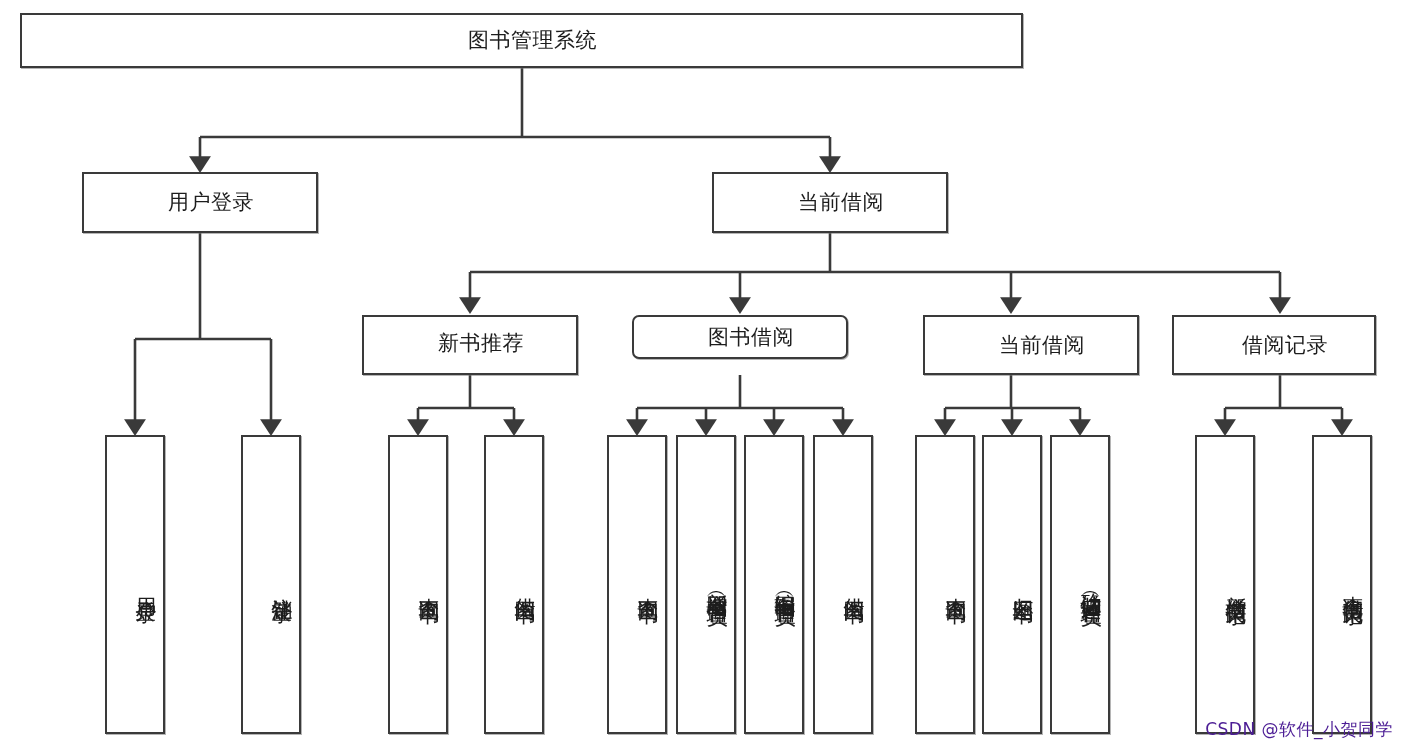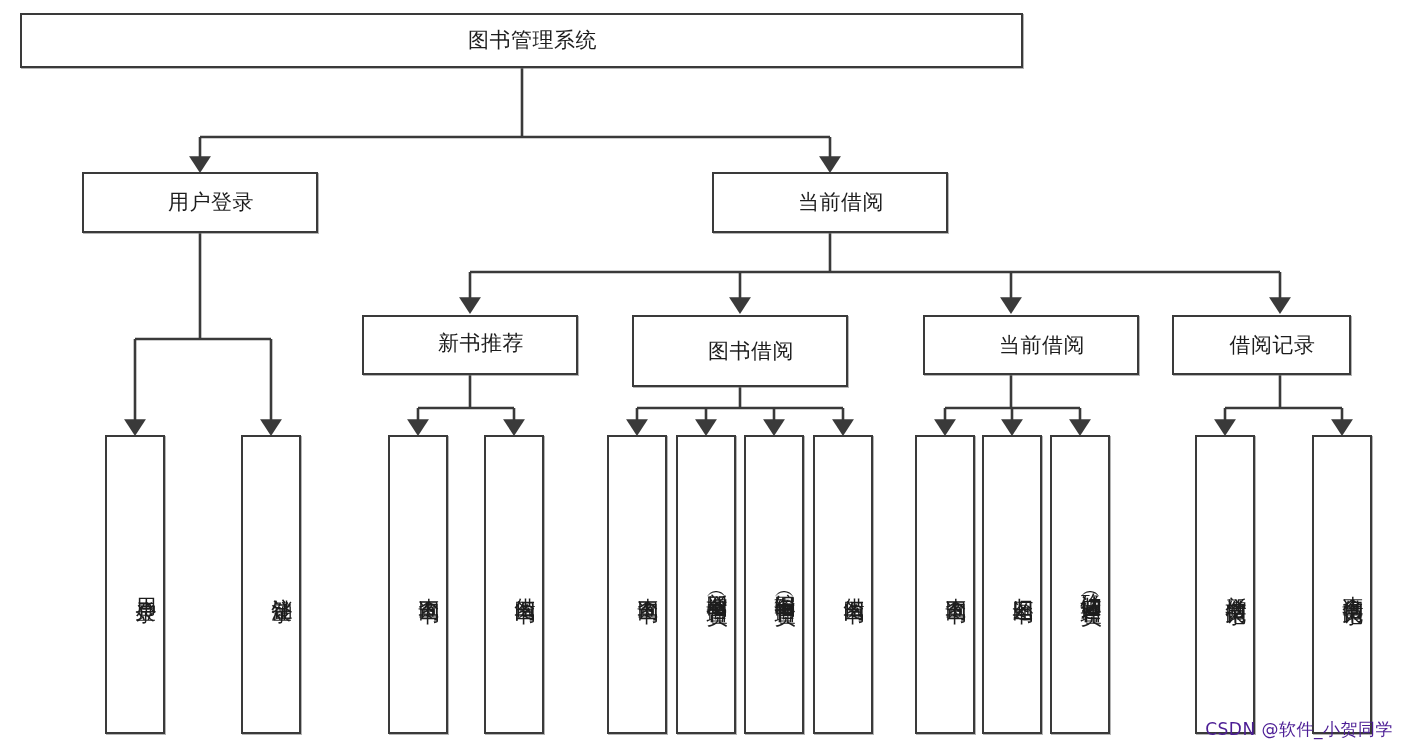--- a/index.html
+++ b/index.html
@@ -132,27 +132,27 @@
   <div class="node horiz" style="left:82px; top:172px; width:236px; height:61px;">
     <span class="lbl">用户登录</span>
   </div>
   <div class="node horiz" style="left:712px; top:172px; width:236px; height:61px;">
     <span class="lbl">当前借阅</span>
   </div>
 
   <div class="node horiz" style="left:362px; top:315px; width:216px; height:60px;font-family:Liberation Mono, monospace;">
     <span class="lbl">新书推荐</span>
   </div>
-  <div class="node horiz" style="left:632px; top:315px; width:216px; height:72px;">
+  <div class="node horiz" style="left:632px; top:315px; width:216px; height:44px;border-radius:7px;">
     <span class="lbl">图书借阅</span>
   </div>
   <div class="node horiz" style="left:903px; top:315px; width:216px; height:60px;margin-left:20px;">
     <span class="lbl">当前借阅</span>
   </div>
-  <div class="node horiz" style="left:1172px; top:315px; width:179px; height:60px;">
+  <div class="node horiz" style="left:1172px; top:315px; width:204px; height:60px;">
     <span class="lbl">借阅记录</span>
   </div>
 
   <div class="node vert" style="left:105px; top:435px; width:60px; height:299px;">
     <span class="lbl">用户登录</span>
   </div>
   <div class="node vert" style="left:241px; top:435px; width:60px; height:299px;">
     <span class="lbl">注销登录</span>
   </div>
 

